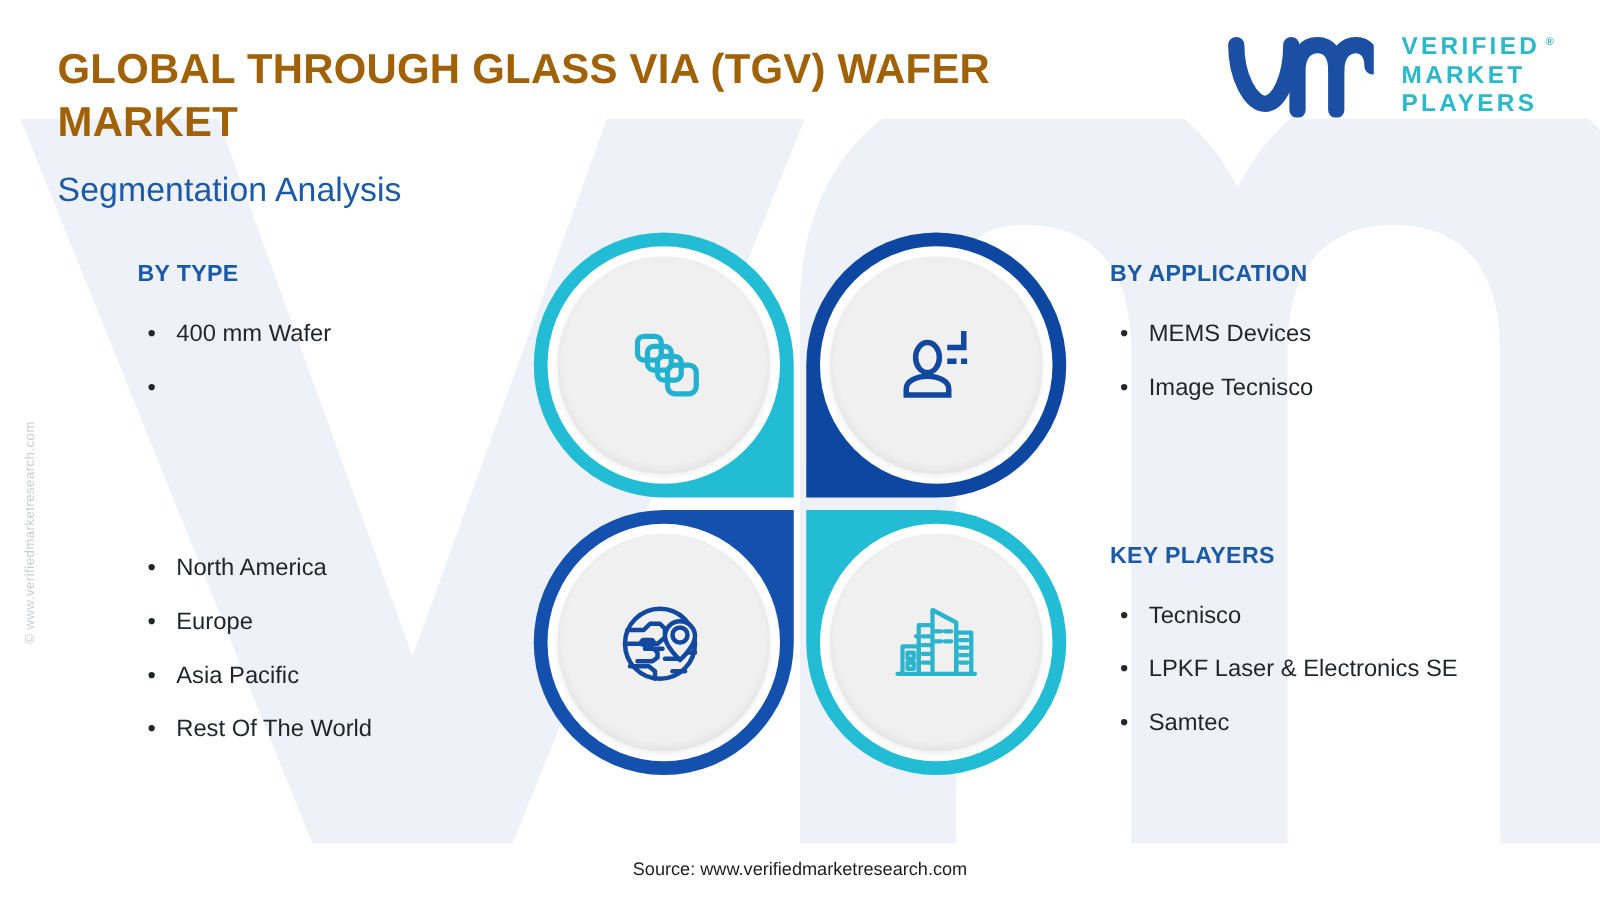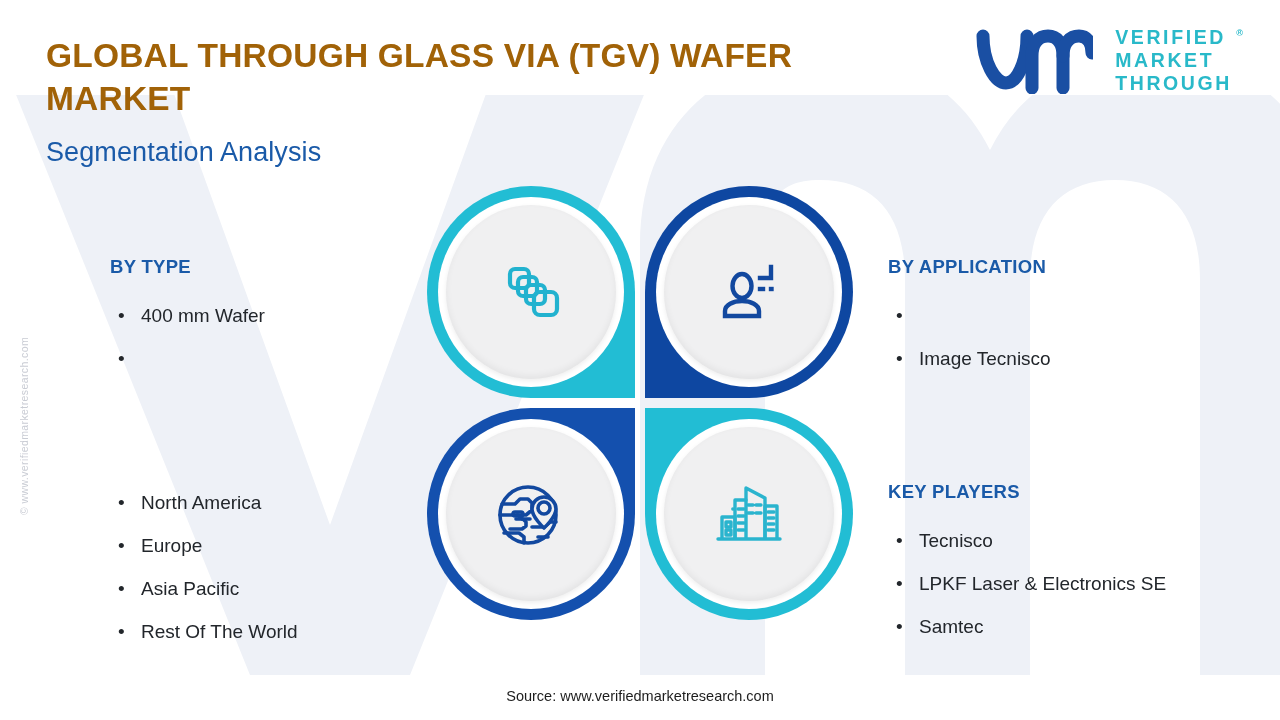--- a/index.html
+++ b/index.html
@@ -90,21 +90,20 @@
     position: absolute;
     top: -4px; right: -11px;
     font-size: 9px;
     letter-spacing: 0;
   }
 
   
   .seg {
     position: absolute;
     z-index: 4;
-    margin-top: 48px;
   }
   .seg-title {
     font-size: 18.5px;
     font-weight: bold;
     color: #1a5aa8;
     letter-spacing: .3px;
     text-transform: uppercase;
     margin-bottom: 16px;
   }
   .seg-list { list-style: none; }
@@ -219,21 +218,21 @@
     <svg class="logo-mark" width="118" height="66" viewBox="0 0 118 66" aria-hidden="true">
       <g fill="none" stroke="#1a4fa3" stroke-width="13" stroke-linecap="round">
         <path d="M8 8 C8 34 20 55 31 55 C42 55 52 34 52 8"></path>
         <path d="M57 60 L57 28 C57 15 64 8 73 8 C82 8 88 15 88 28 L88 60"></path>
         <path d="M88 28 C88 15 95 8 104 8 C112 8 117 15 117 25"></path>
       </g>
     </svg>
     <div class="logo-text">
       <div>VERIFIED</div>
       <div>MARKET</div>
-      <div>THROUGH</div>
+      <div>PLAYERS</div>
       <span class="reg">®</span>
     </div>
   </div>
 </div>
 
 <div class="seg" id="seg-type">
   <div class="seg-title">BY TYPE</div>
   <ul class="seg-list">
     <li>
       <span class="bullet">•</span>
@@ -243,20 +242,21 @@
       <span class="bullet">•</span>
     </li>
   </ul>
 </div>
 
 <div class="seg" id="seg-application">
   <div class="seg-title">BY APPLICATION</div>
   <ul class="seg-list">
     <li>
       <span class="bullet">•</span>
+      <span>MEMS Devices</span>
     </li>
     <li>
       <span class="bullet">•</span>
       <span>Image Tecnisco</span>
     </li>
   </ul>
 </div>
 
 <div class="seg" id="seg-geography">
   <ul class="seg-list">

